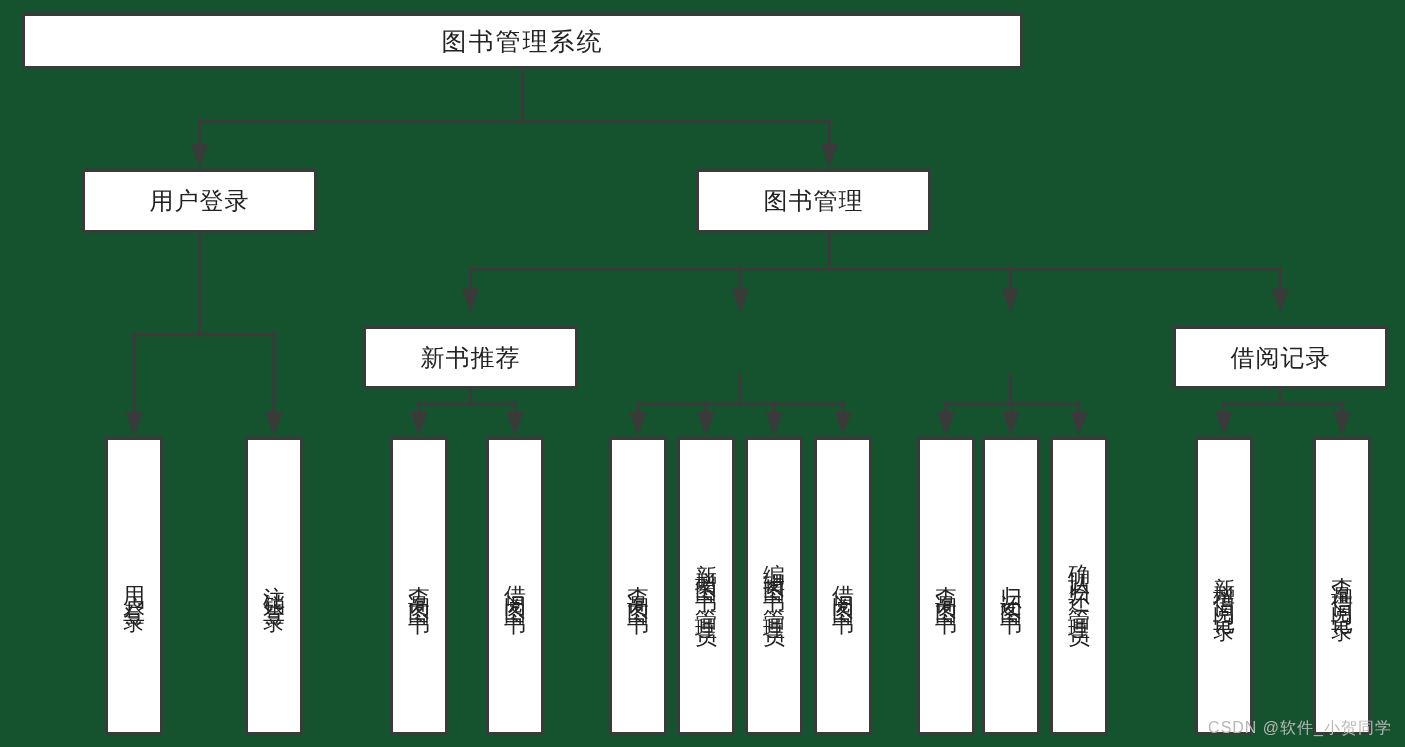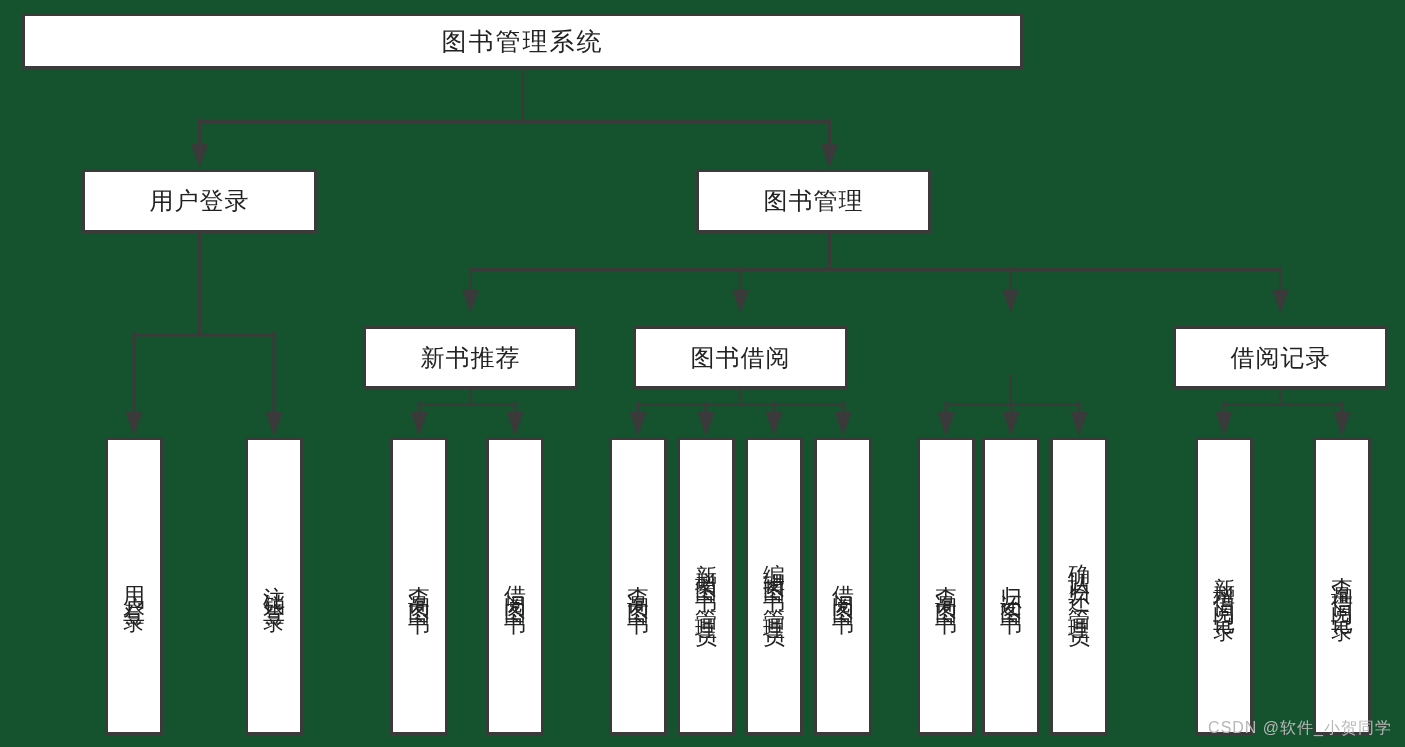--- a/index.html
+++ b/index.html
@@ -71,23 +71,20 @@
   <div class="box hbox" style="left:82px; top:169px; width:235px; height:64px;">
     <span>用户登录</span>
   </div>
   <div class="box hbox" style="left:696px; top:169px; width:235px; height:64px;">
     <span>图书管理</span>
   </div>
 
   <div class="box hbox l3" style="left:363px;">
     <span>新书推荐</span>
   </div>
-  <div class="box hbox l3" style="left:633px;">
-    <span>图书借阅</span>
-  </div>
   <div class="box hbox l3" style="left:1173px;">
     <span>借阅记录</span>
   </div>
 
   <div class="box vbox" style="left:105px;">
     <span>用户登录</span>
   </div>
   <div class="box vbox" style="left:245px;">
     <span>注销登录</span>
   </div>

